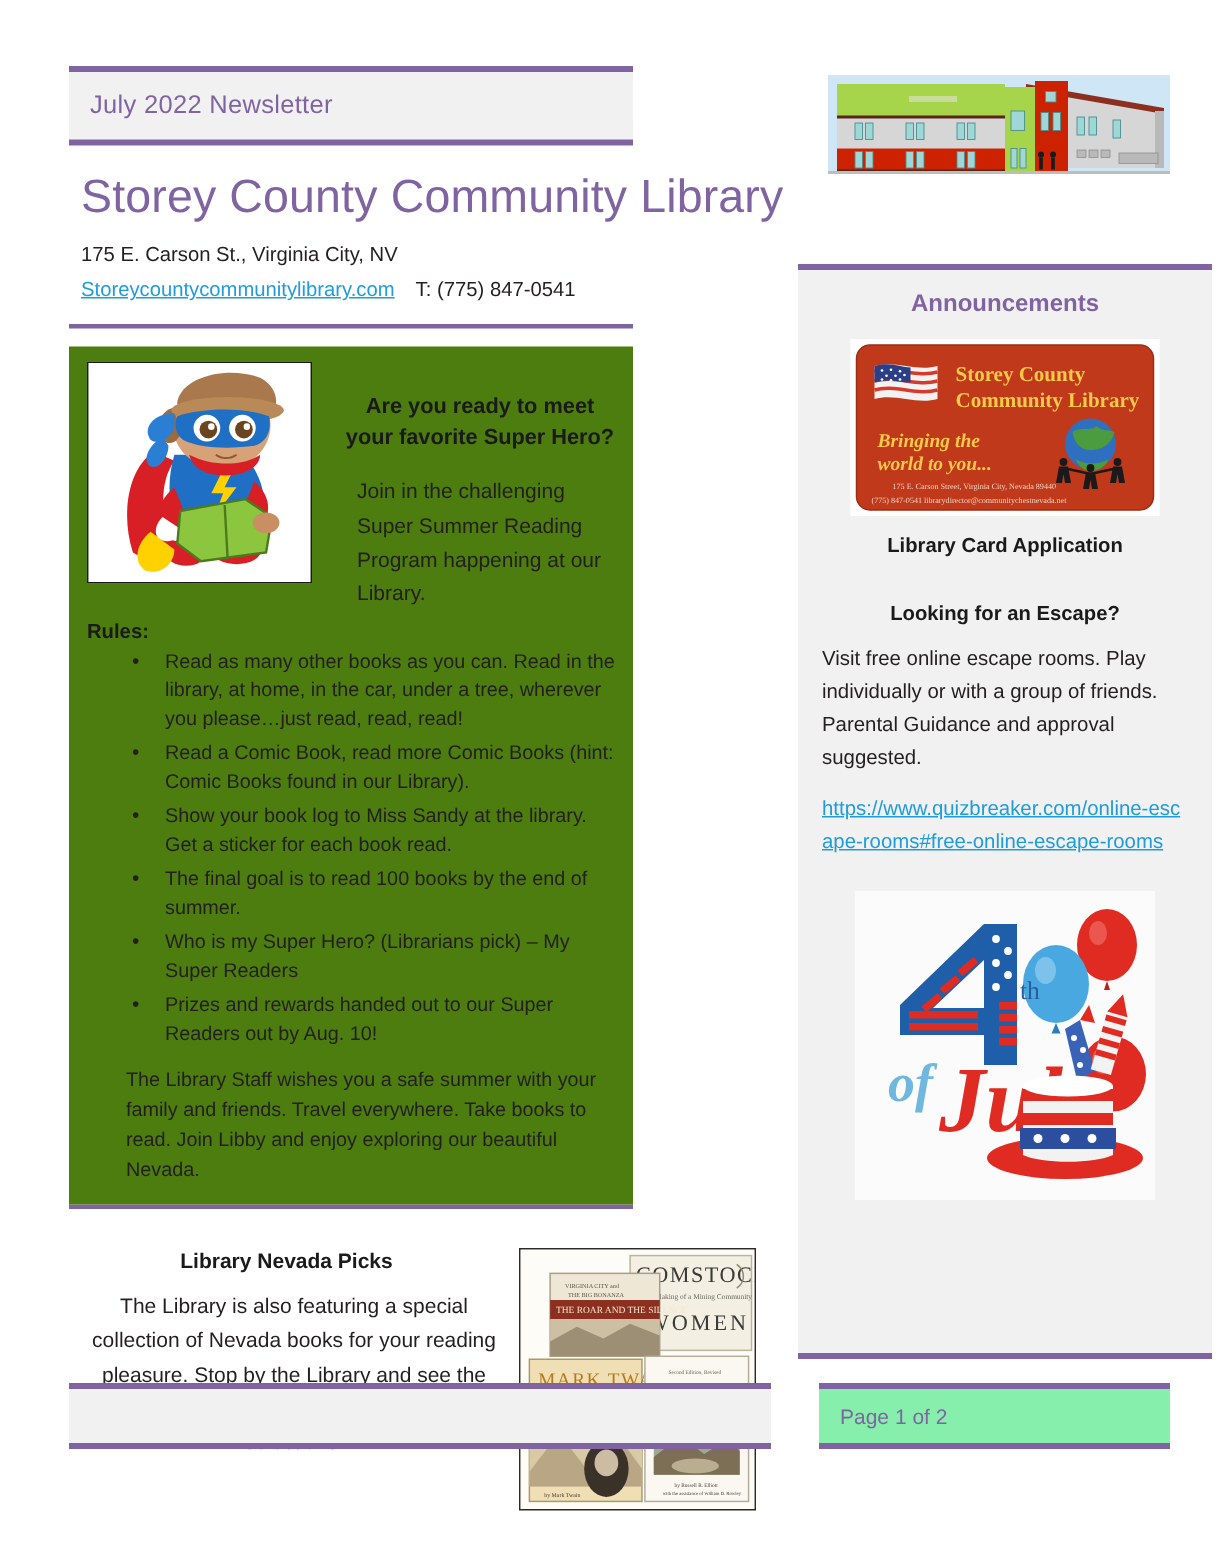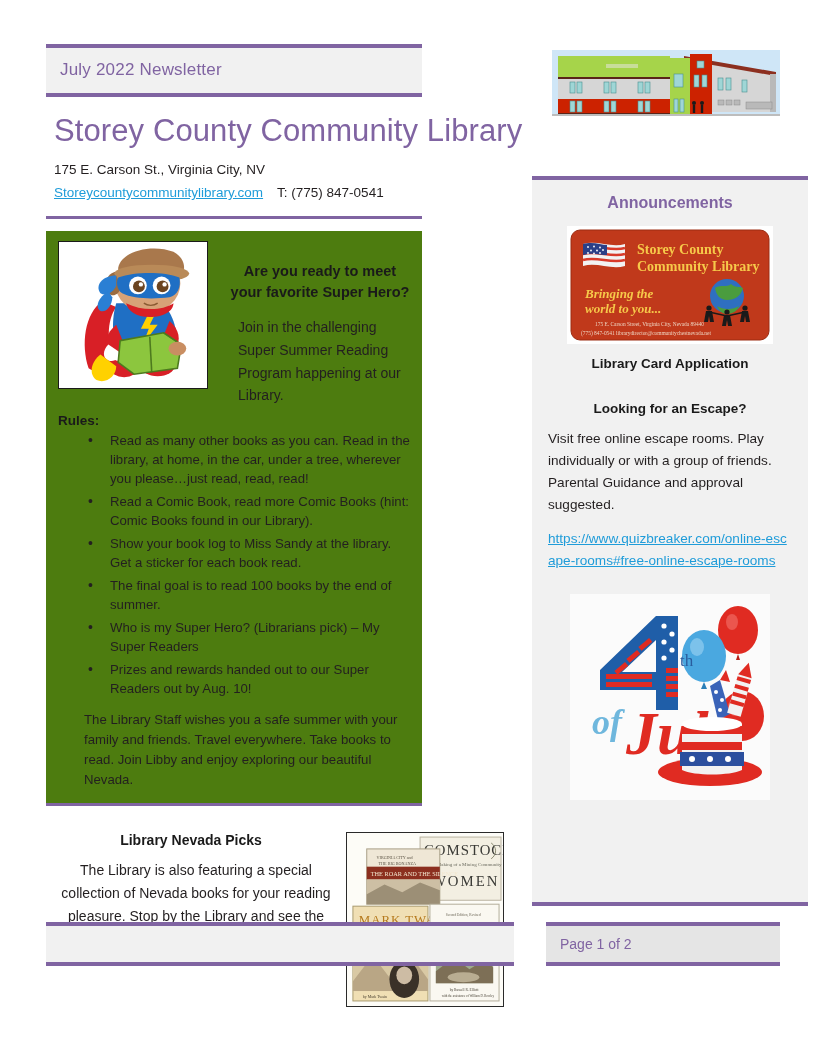--- a/index.html
+++ b/index.html
@@ -275,21 +275,21 @@
   }
   .july-frame svg { display: block; width: 100%; height: 100%; }
 
   .right-footer {
     position: absolute;
     left: 546px;
     top: 922px;
     width: 234px;
   }
   .right-footer .band {
-    background: #e5e5e5;
+    background: #86efac;
     height: 36px;
     display: flex;
     align-items: center;
     padding-left: 14px;
     box-sizing: border-box;
   }
   .page-num {
     font-size: 14px;
     color: #8064a2;
   }

